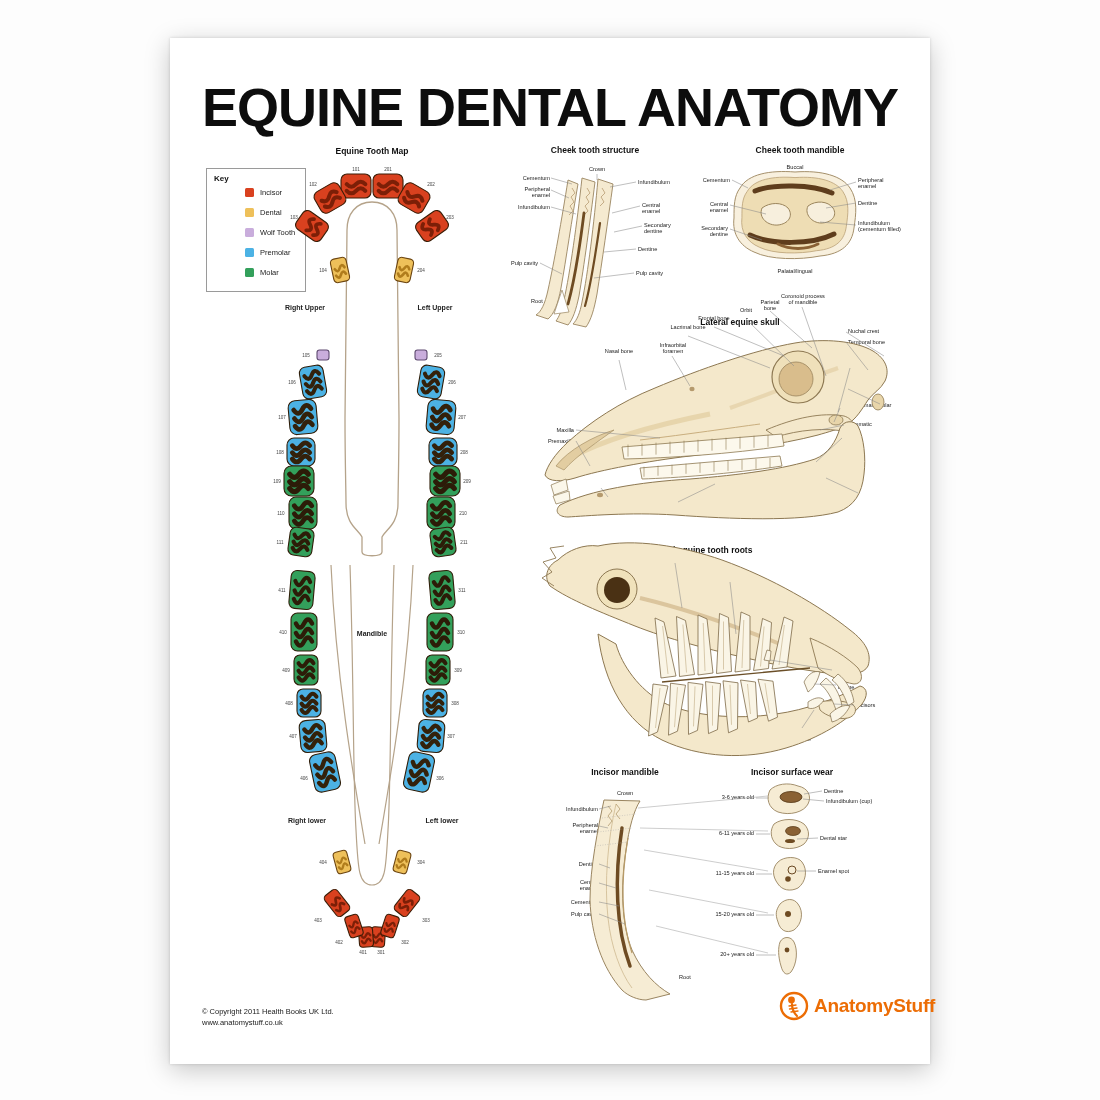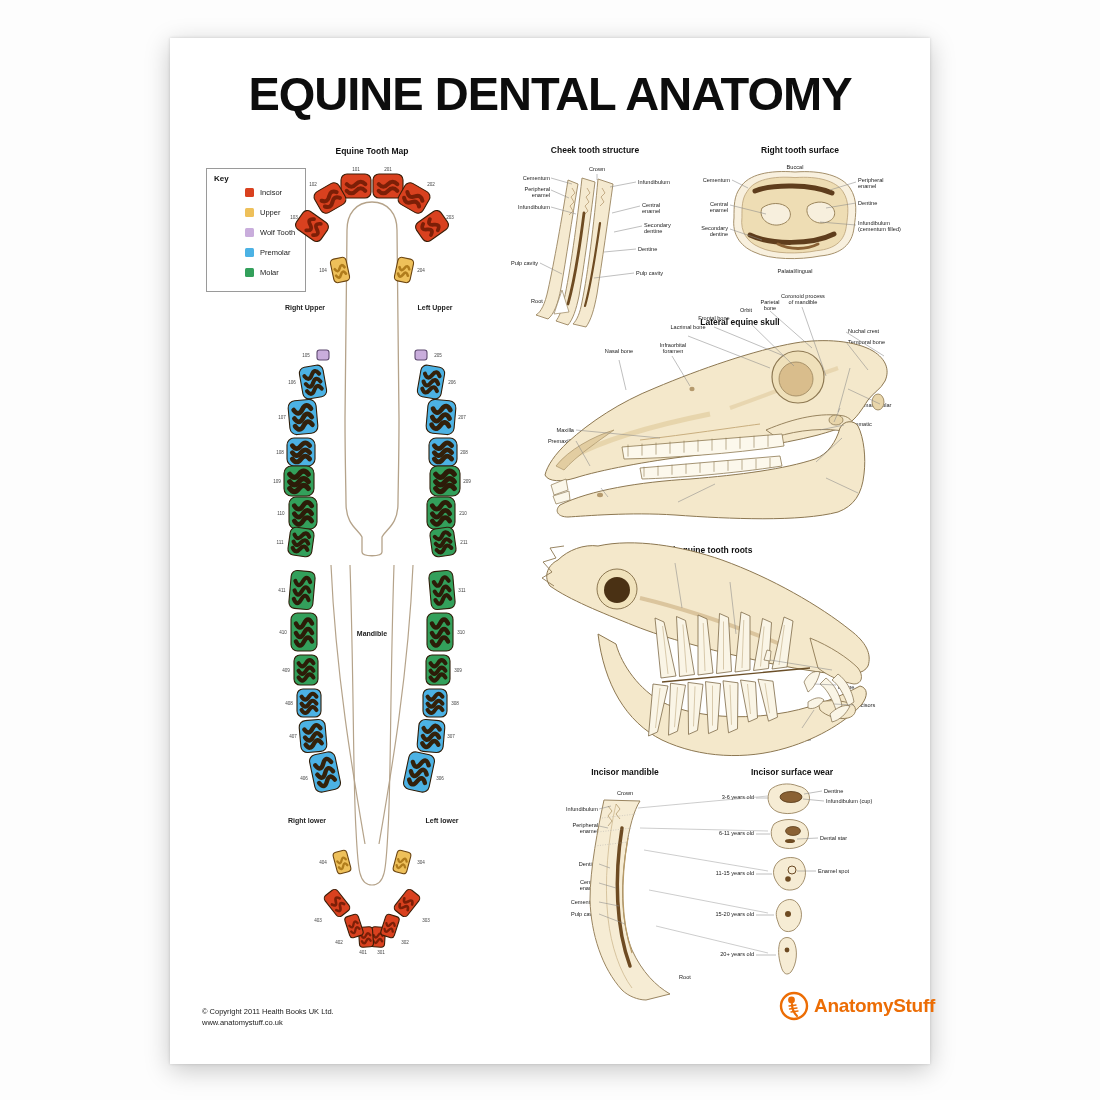--- a/index.html
+++ b/index.html
@@ -1,21 +1,21 @@
 <!DOCTYPE html>
 <html><head>
 <meta charset="utf-8">
 <style>
   html,body{margin:0;padding:0;background:#ffffff;}
   .stage{position:relative;width:1100px;height:1100px;background:#fdfdfd;overflow:hidden;
          font-family:"Liberation Sans",sans-serif;}
   .poster{position:absolute;left:170px;top:38px;width:760px;height:1026px;background:#ffffff;
           box-shadow:0 6px 24px rgba(0,0,0,.22),0 0 3px rgba(0,0,0,.15);}
-  .poster h1{position:absolute;left:0;right:0;top:28px;margin:0;text-align:center;
-             font-size:47px;font-weight:bold;letter-spacing:-1px;color:#0d0d0d;}
+  .poster h1{position:absolute;left:0;right:0;top:28px;margin:10px;text-align:center;
+             font-size:54px;font-weight:bold;letter-spacing:-1px;color:#0d0d0d;}
   .panel-title{position:absolute;font-size:8.5px;font-weight:bold;color:#111;text-align:center;line-height:1.1;}
   .map-sub{position:absolute;font-size:7px;font-weight:bold;color:#222;text-align:center;}
   .lbl{position:absolute;font-size:5.6px;line-height:1.12;color:#1c1c1c;}
   .ra{text-align:right;}
   .ca{text-align:center;}
   svg.art{position:absolute;overflow:visible;}
   .ld{stroke:#8a8a8a;stroke-width:.55;fill:none;}
   .conn{stroke:#9a9a9a;stroke-width:.5;fill:none;}
   .key-box{position:absolute;left:36px;top:130px;width:84px;border:1.5px solid #9a9a9a;background:#fff;
            padding:5px 7px 3px 7px;}
@@ -37,21 +37,21 @@
 
   
   <div class="key-box">
     <div class="key-title">Key</div>
     <div class="key-item">
       <span class="key-swatch" style="background: rgb(217, 65, 31);"></span>
       <span class="key-label">Incisor</span>
         </div>
     <div class="key-item">
       <span class="key-swatch" style="background: rgb(238, 192, 90);"></span>
-      <span class="key-label">Upper</span>
+      <span class="key-label">Dental</span>
         </div>
     <div class="key-item">
       <span class="key-swatch" style="background: rgb(201, 173, 220);"></span>
       <span class="key-label">Wolf Tooth</span>
         </div>
     <div class="key-item">
       <span class="key-swatch" style="background: rgb(76, 178, 228);"></span>
       <span class="key-label">Premolar</span>
         </div>
     <div class="key-item">
@@ -382,21 +382,21 @@
       <line class="ld" x1="370" y1="225" x2="392" y2="236"></line>
       <line class="ld" x1="466" y1="144" x2="440" y2="149"></line>
       <line class="ld" x1="470" y1="168" x2="442" y2="175"></line>
       <line class="ld" x1="472" y1="188" x2="444" y2="194"></line>
       <line class="ld" x1="466" y1="211" x2="434" y2="214"></line>
       <line class="ld" x1="464" y1="235" x2="424" y2="240"></line>
     </g>
   </svg>
 
   
-  <div class="panel-title" style="left:570px;top:108px;width:120px;">Right tooth surface</div>
+  <div class="panel-title" style="left:570px;top:108px;width:120px;">Cheek tooth mandible</div>
   <div class="lbl ca" style="left:605px;top:126px;width:40px;">Buccal</div>
   <div class="lbl ra" style="left:518px;top:139px;width:42px;">Cementum</div>
   <div class="lbl ra" style="left:526px;top:163px;width:32px;">Central enamel</div>
   <div class="lbl ra" style="left:524px;top:187px;width:34px;">Secondary dentine</div>
   <div class="lbl" style="left:688px;top:139px;width:34px;">Peripheral enamel</div>
   <div class="lbl" style="left:688px;top:162px;width:30px;">Dentine</div>
   <div class="lbl" style="left:688px;top:182px;width:50px;">Infundibulum (cementum filled)</div>
   <div class="lbl ca" style="left:595px;top:230px;width:60px;">Palatal/lingual</div>
 
   <svg class="art" style="left:540px;top:105px;width:210px;height:180px;" viewBox="540 105 210 180">

